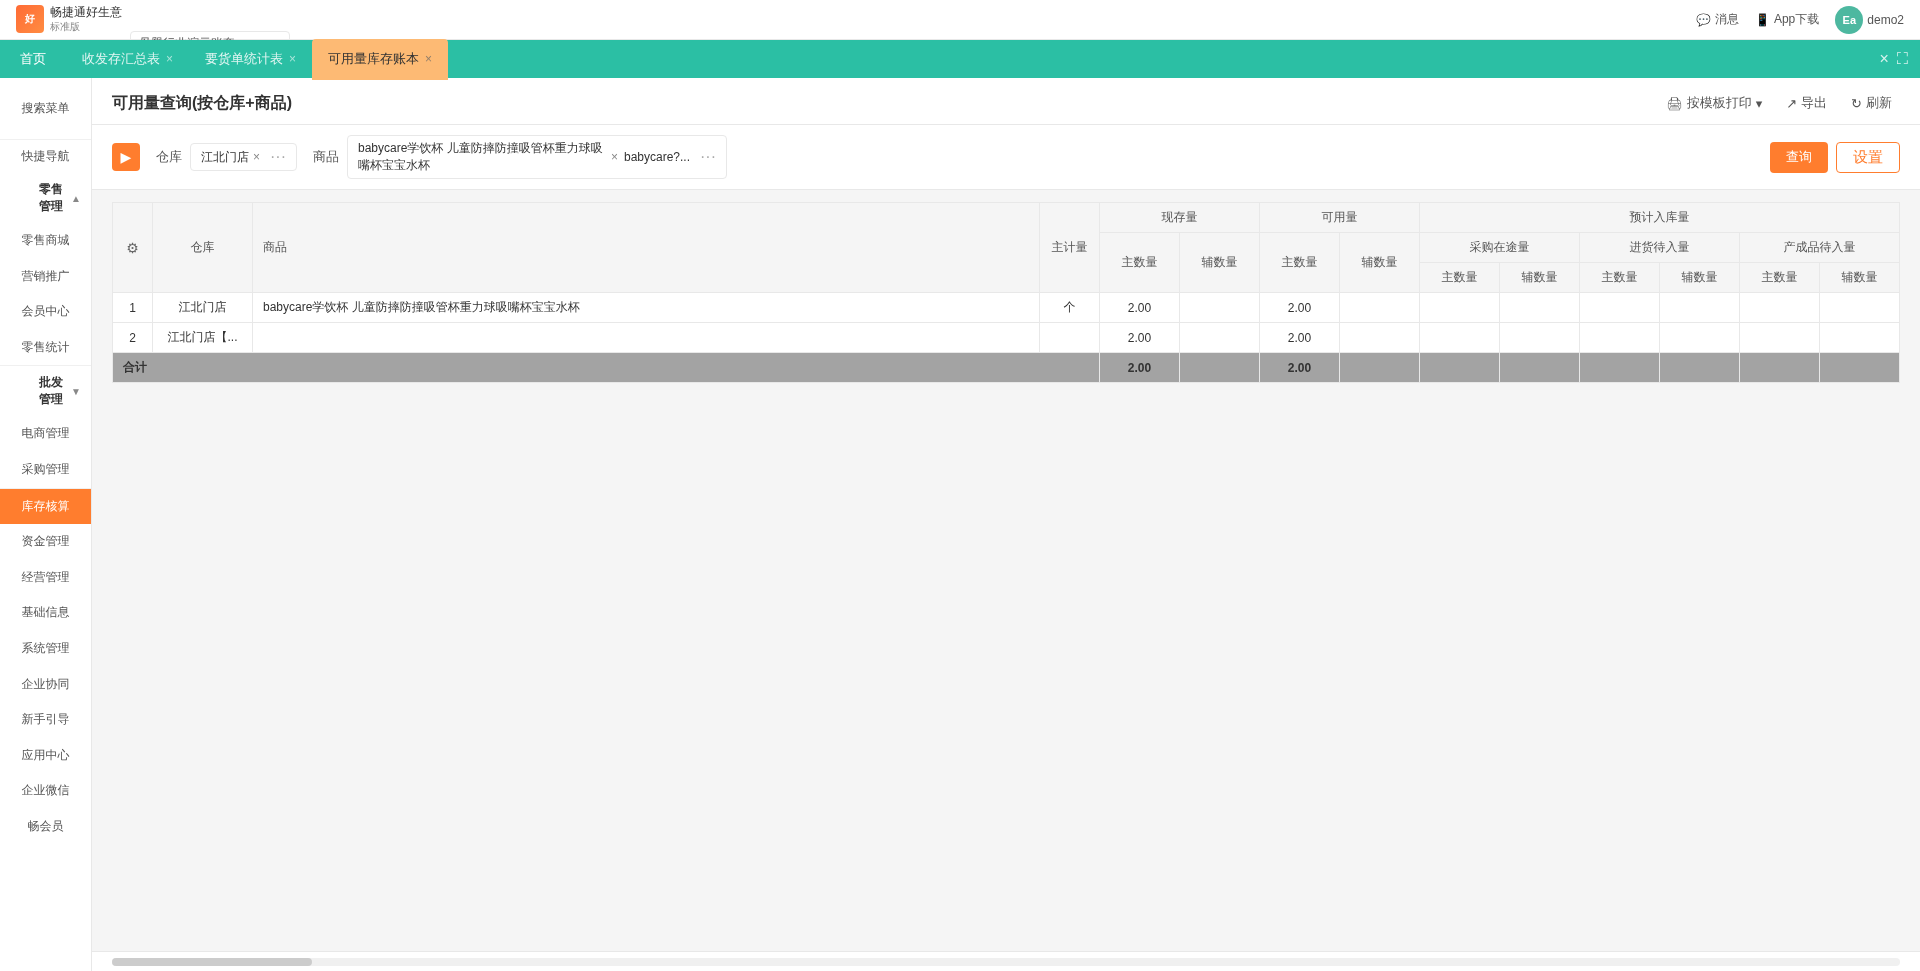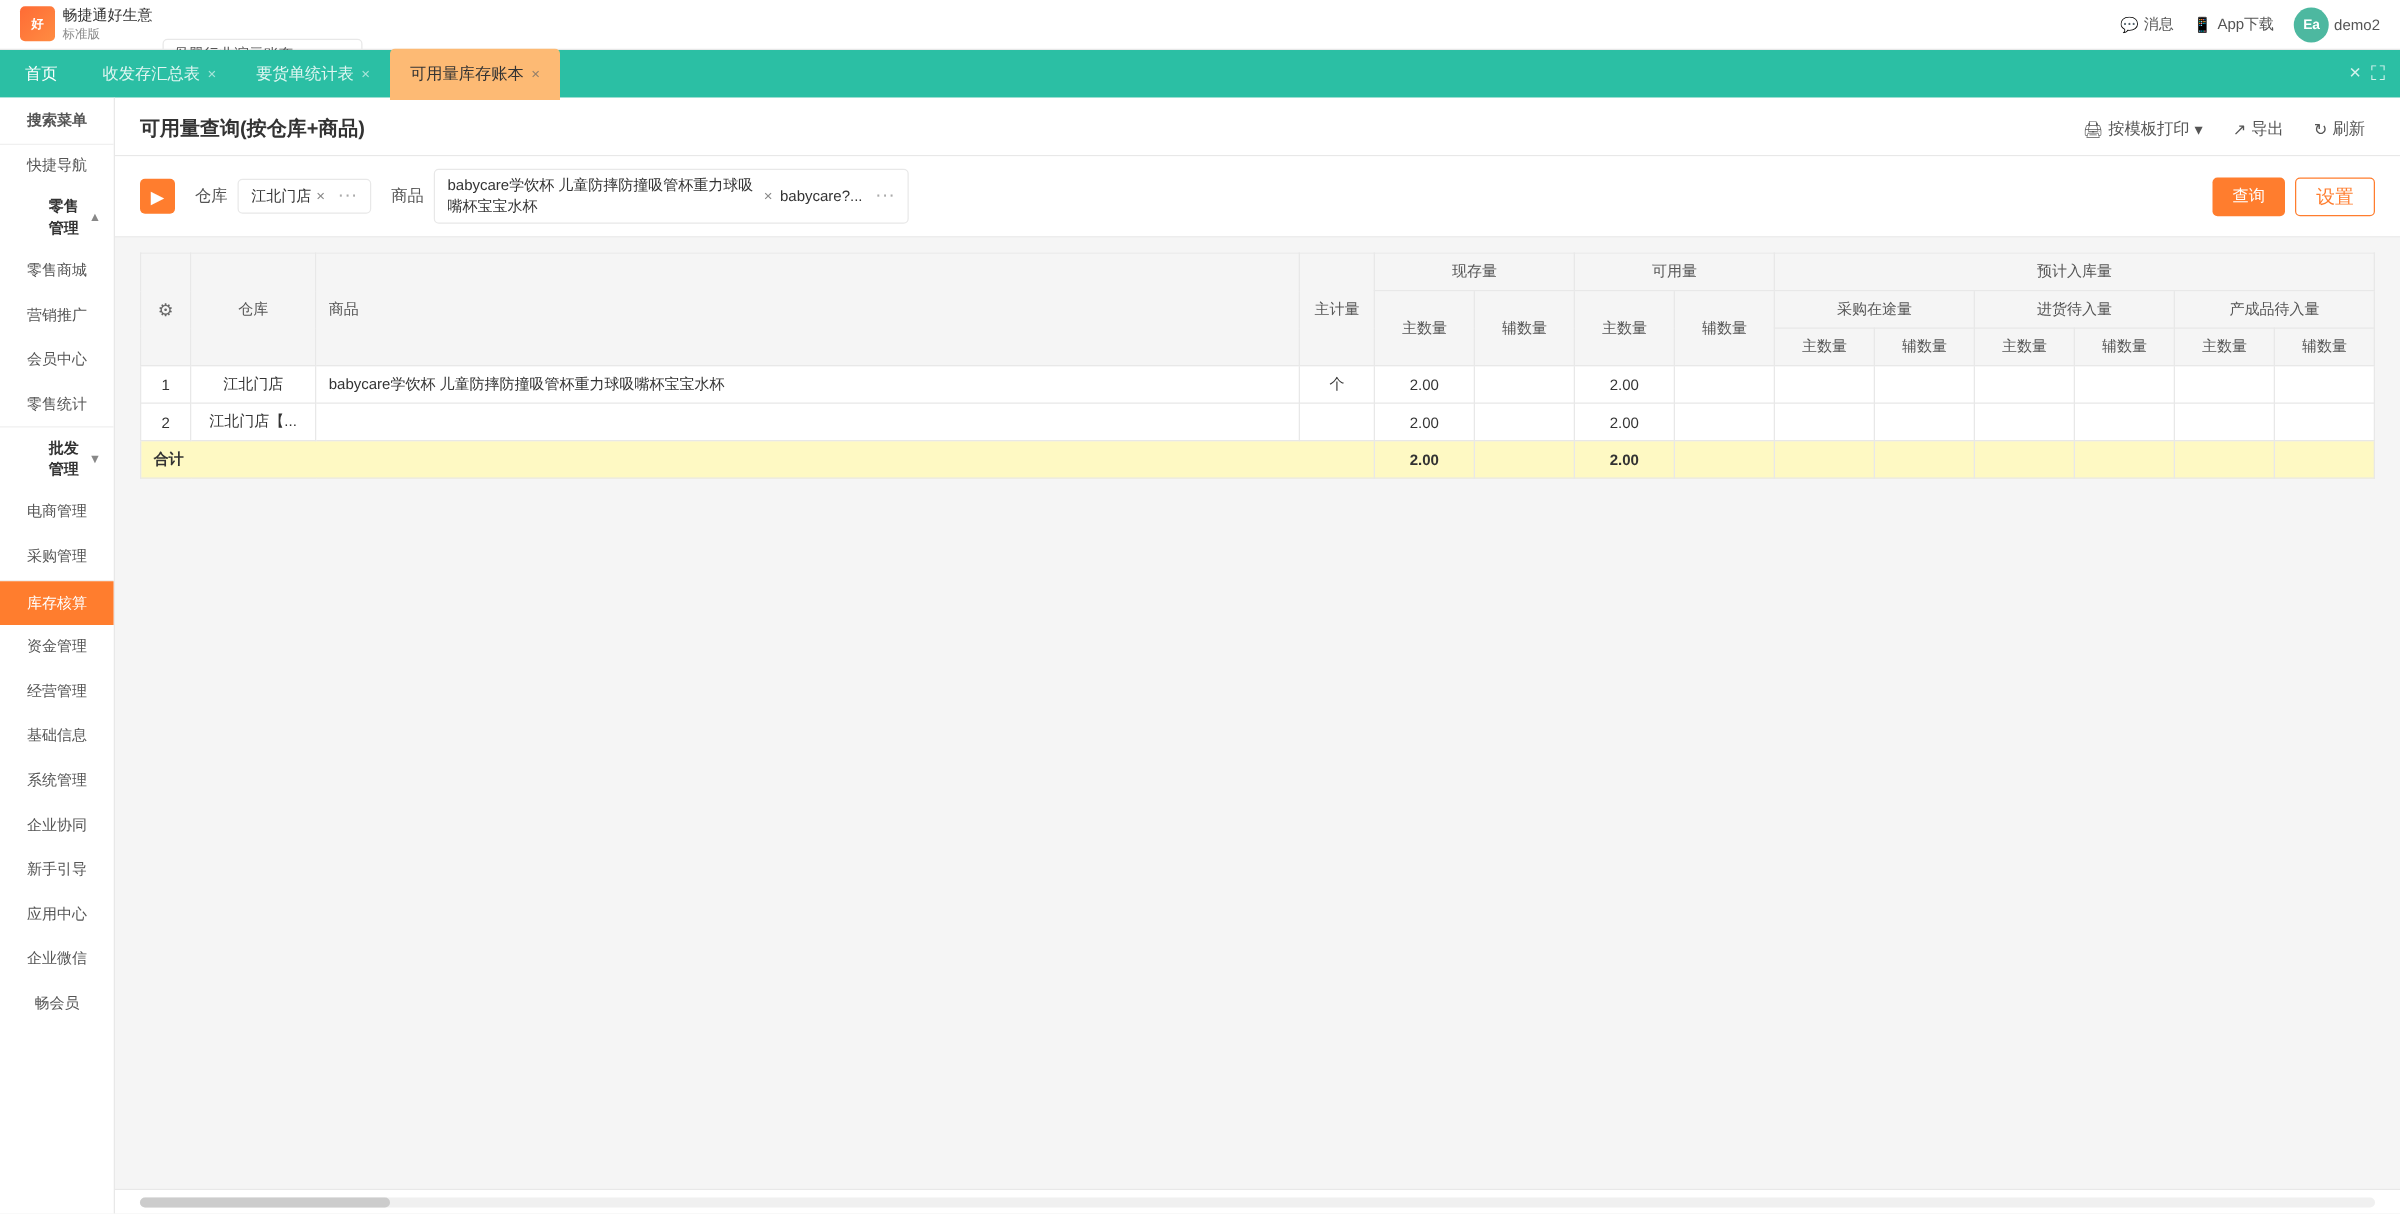--- a/index.html
+++ b/index.html
@@ -23,21 +23,21 @@
     .nav-tab.active { background: #fdba74; color: #333; border-radius: 4px 4px 0 0; }
     .nav-tab .close-btn { font-size: 12px; color: inherit; opacity: 0.7; cursor: pointer; }
     .nav-tab.active .close-btn { color: #666; }
     .nav-tab-home { padding: 0 20px; color: white; }
     .nav-right { margin-left: auto; display: flex; align-items: center; gap: 8px; padding-right: 12px; }
     .nav-right-btn { color: white; font-size: 16px; cursor: pointer; opacity: 0.8; }
 
     
     .main-layout { display: flex; flex: 1; overflow: hidden; }
     .sidebar { width: 92px; background: #fff; border-right: 1px solid #e8e8e8; display: flex; flex-direction: column; flex-shrink: 0; overflow-y: auto; }
-    .sidebar-search { padding: 10px 8px; border-bottom: 1px solid #f0f0f0; font-weight: bold; }
+    .sidebar-search { padding: 22px 8px; border-bottom: 1px solid #f0f0f0; }
     .sidebar-search-text { font-size: 12px; color: #555; cursor: pointer; text-align: center; }
     .sidebar-nav-label { font-size: 12px; color: #555; cursor: pointer; text-align: center; padding: 8px 4px; }
     .sidebar-section { border-bottom: 1px solid #f0f0f0; }
     .sidebar-item { display: flex; flex-direction: column; align-items: center; padding: 10px 4px; cursor: pointer; color: #555; font-size: 12px; gap: 3px; }
     .sidebar-item.active { background: #ff7d2e; color: #fff; }
     .sidebar-item-label { font-size: 12px; text-align: center; line-height: 1.3; }
     .sidebar-group-header { display: flex; align-items: center; justify-content: flex-end; padding: 8px 10px; cursor: pointer; color: #333; font-size: 12px; font-weight: bold; margin-left: 29px; }
     .sidebar-group-header .arrow { font-size: 10px; color: #888; }
 
     
@@ -69,21 +69,21 @@
     .th-main { background: #f0f0f0; font-weight: bold; }
     .col-no { width: 40px; }
     .col-warehouse { width: 100px; }
     .col-product { min-width: 300px; text-align: left !important; }
     .col-unit { width: 60px; }
     .col-num { width: 80px; }
     .settings-icon { width: 16px; height: 16px; display: inline-flex; align-items: center; justify-content: center; font-size: 14px; color: #666; }
 
     
     .summary-row { background: #fff7e6 !important; font-weight: bold; }
-    .summary-row td { background: #fef9c3; }
+    .summary-row td { background: #a3a3a3; }
 
     
     .table-footer { background: #fff; border-top: 1px solid #e8e8e8; height: 20px; flex-shrink: 0; display: flex; align-items: center; padding: 0 20px; }
     .scrollbar-track { flex: 1; height: 8px; background: #f0f0f0; border-radius: 4px; position: relative; }
     .scrollbar-thumb { width: 200px; height: 8px; background: #ccc; border-radius: 4px; position: absolute; left: 0; }
   </style>
 </head>
 <body>
 
 <div class="top-bar">

